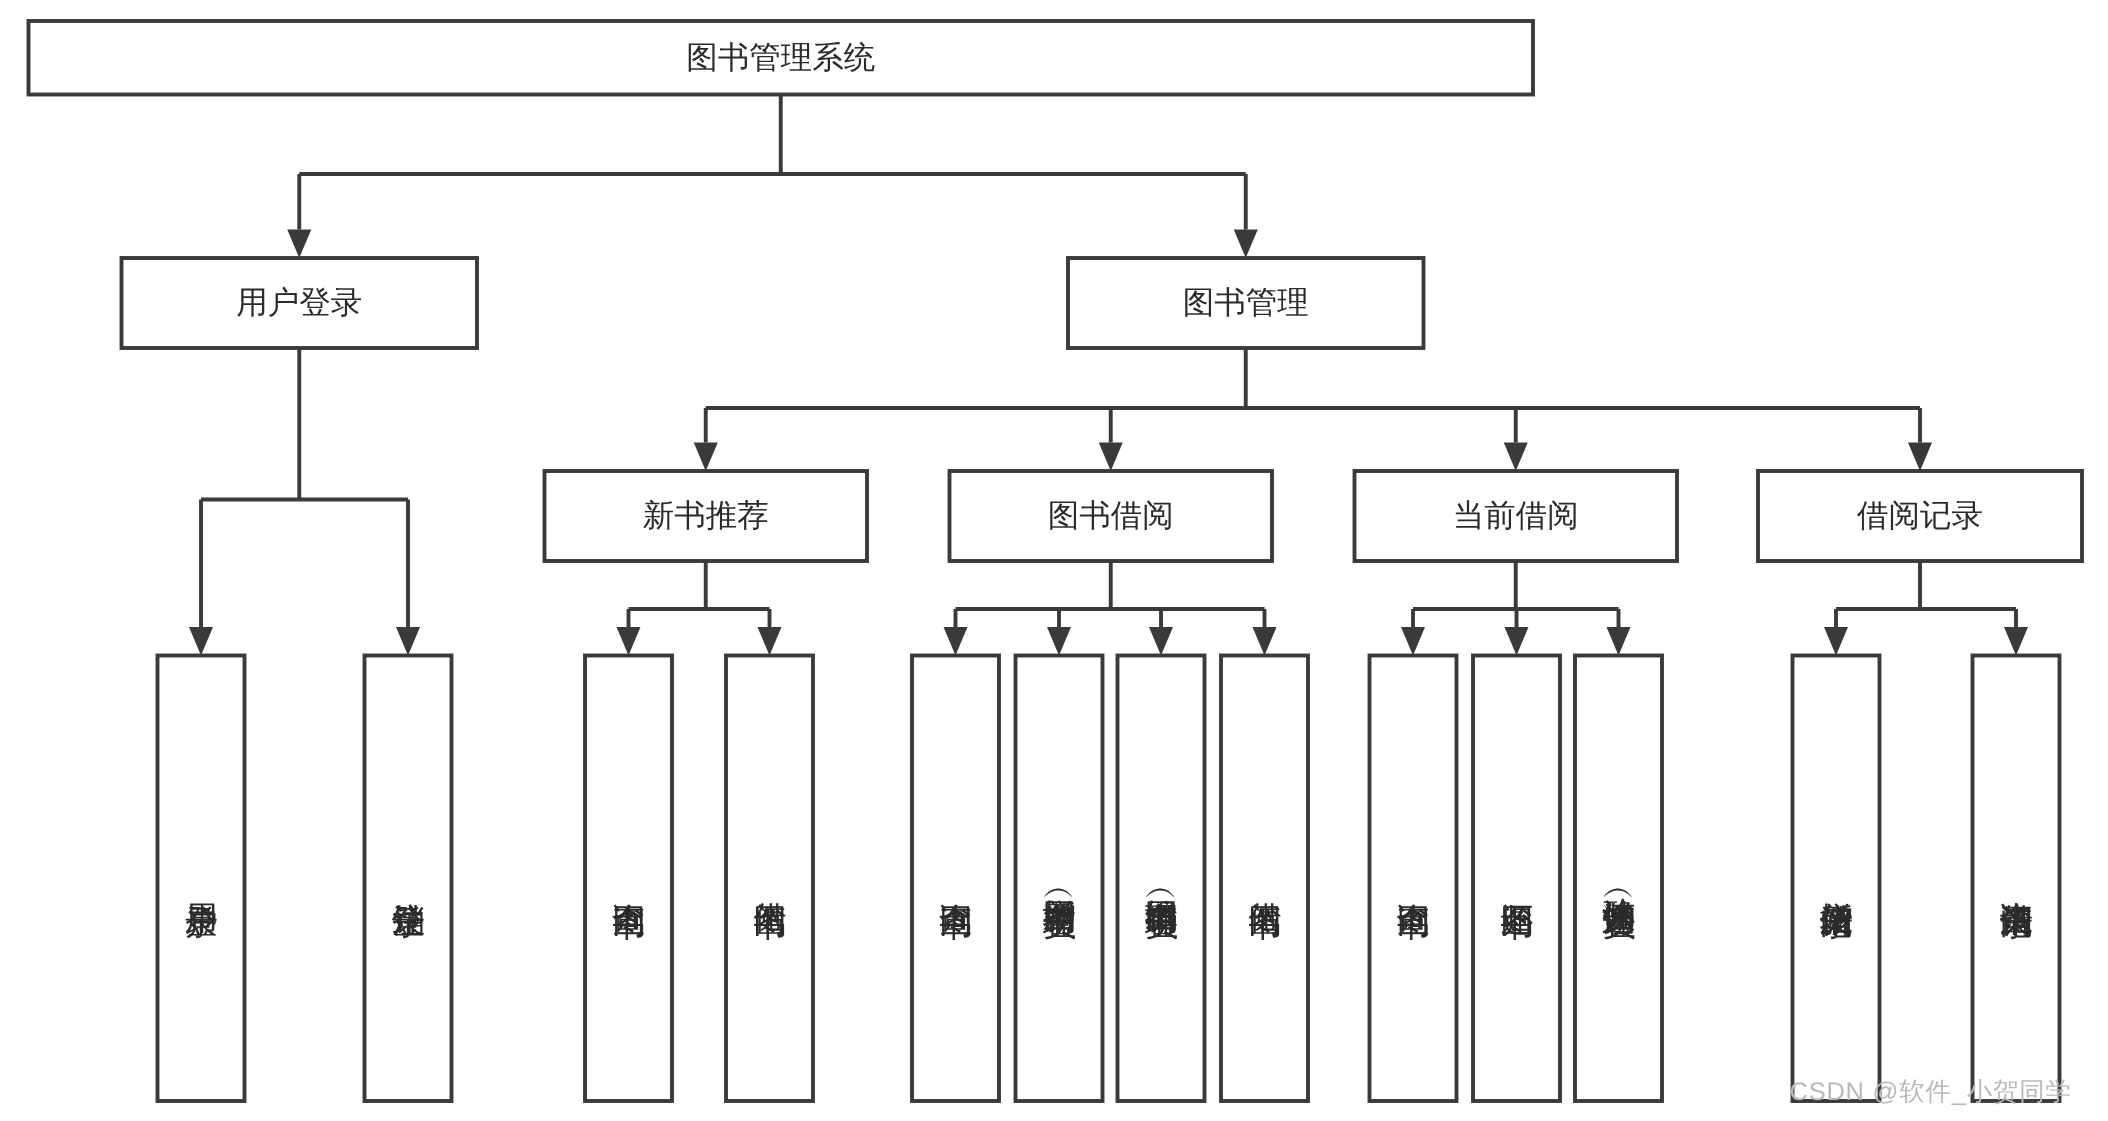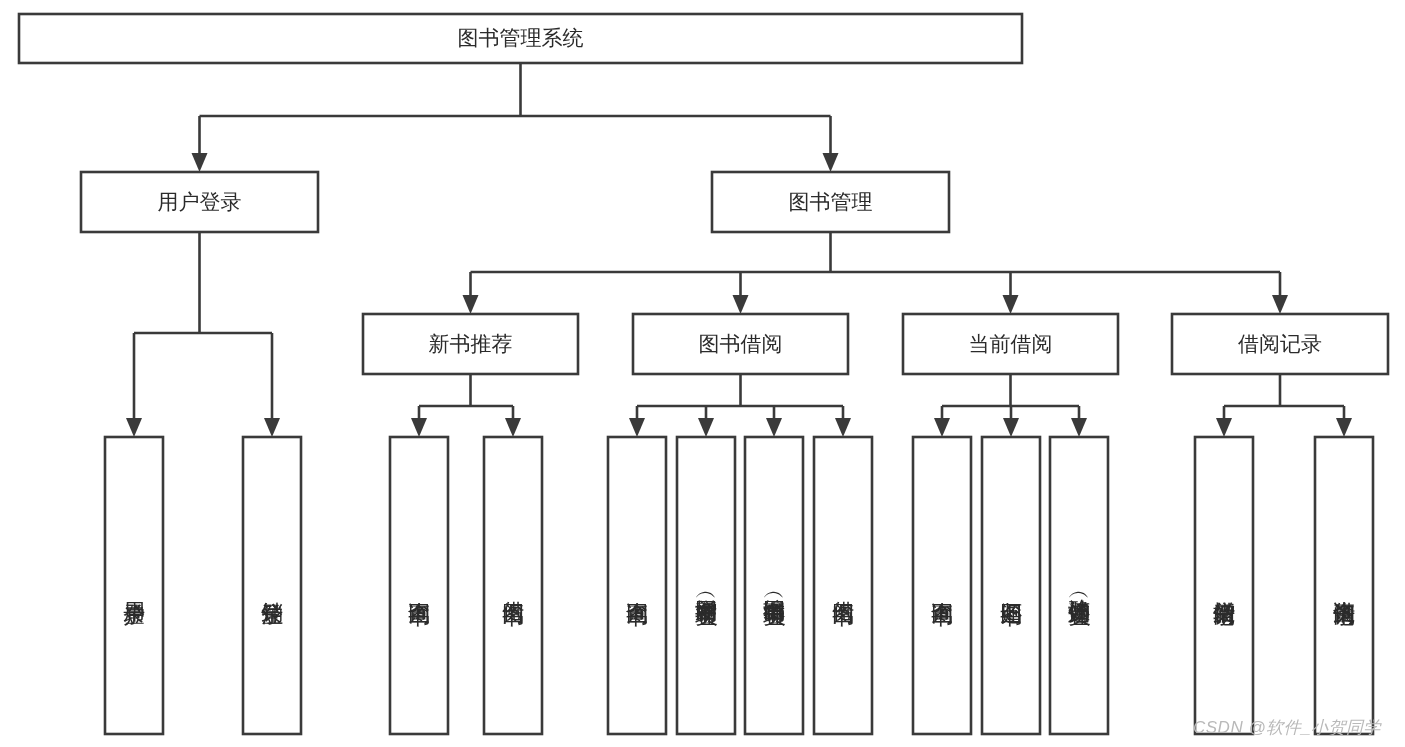--- a/index.html
+++ b/index.html
@@ -171,14 +171,14 @@
       <div class="node-label-v" style="left: 608px; top: 437px; width: 58px; height: 297px;">查询图书</div>
       <div class="node-label-v" style="left: 677px; top: 437px; width: 58px; height: 297px;">新增图书（管理员）</div>
       <div class="node-label-v" style="left: 745px; top: 437px; width: 58px; height: 297px;">编辑图书（管理员）</div>
       <div class="node-label-v" style="left: 814px; top: 437px; width: 58px; height: 297px;">借阅图书</div>
       <div class="node-label-v" style="left: 913px; top: 437px; width: 58px; height: 297px;">查询图书</div>
       <div class="node-label-v" style="left: 982px; top: 437px; width: 58px; height: 297px;">归还图书</div>
       <div class="node-label-v" style="left: 1050px; top: 437px; width: 58px; height: 297px;">确认归还（管理员）</div>
       <div class="node-label-v" style="left: 1195px; top: 437px; width: 58px; height: 297px;">新增借阅记录</div>
       <div class="node-label-v" style="left: 1315px; top: 437px; width: 58px; height: 297px;">查询借阅记录</div>
     </div>
-  <div class="watermark" style="left: 1193px; top: 716px; font-style: italic;">CSDN @软件_小贺同学</div>
+  <div class="watermark" style="left: 1193px; top: 716px;">CSDN @软件_小贺同学</div>
 </div>
 
 </body></html>

